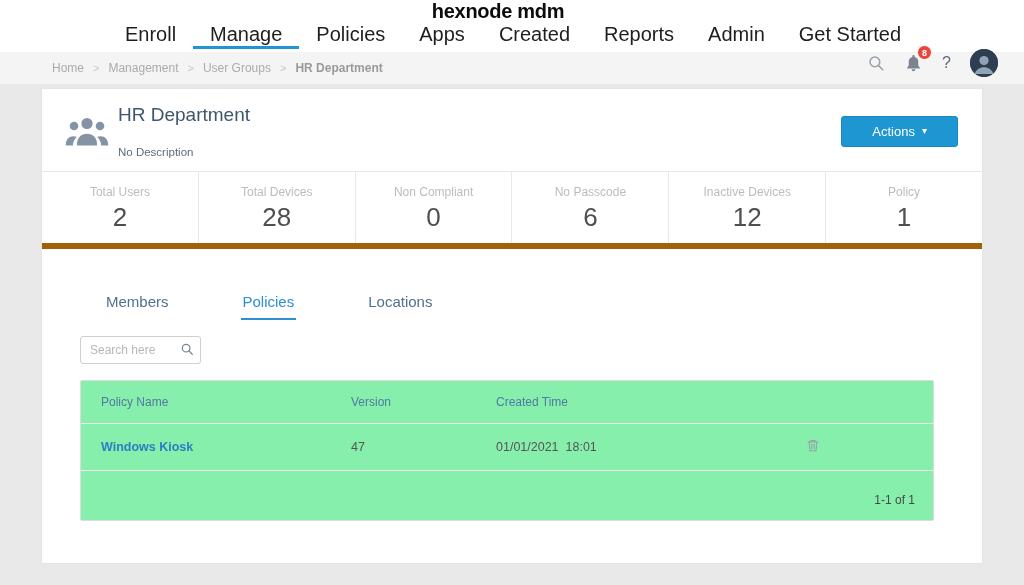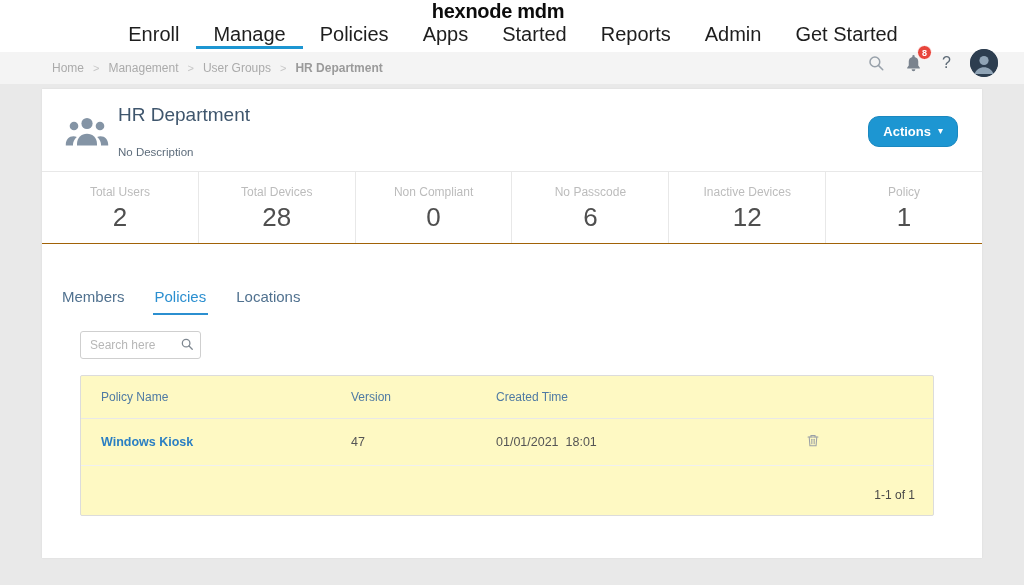--- a/index.html
+++ b/index.html
@@ -32,48 +32,48 @@
   .crumb.current { color:#9a9a9a; font-weight:700; cursor:default; }
 
   
   .card { margin:5px 42px 0; background:#fff; box-shadow:0 0 2px rgba(0,0,0,0.07); padding-bottom:42px; }
 
   .group-header { display:flex; align-items:center; padding:15px 24px 13px 20px; }
   .group-icon { width:50px; display:flex; justify-content:center; margin-right:6px; }
   .group-titles .title { font-size:19px; color:#3f566d; font-weight:500; }
   .group-titles .subtitle { font-size:11.5px; color:#5d6c7b; margin-top:20px; }
   .actions-btn { margin-left:auto; background:#1d96d2; border:1px solid #1a88c0; color:#fff; font-size:13px;
-                 padding:7px 14px; border-radius:11px; cursor:pointer; display:flex; gap:7px; align-items:center;
-                 font-family:inherit;font-weight:bold; }
+                 padding:7px 30px; border-radius:3px; cursor:pointer; display:flex; gap:7px; align-items:center;
+                 font-family:inherit; }
   .actions-btn .caret { font-size:10px; line-height:1; }
 
   
-  .stats { display:flex; border-top:1px solid #e8e8e8; border-bottom:1px solid #a16207; }
+  .stats { display:flex; border-top:1px solid #e8e8e8; border-bottom:6px solid #a16207; }
   .stat { flex:1; text-align:center; padding:13px 0 11px; border-right:1px solid #e8e8e8; }
   .stat:last-child { border-right:0; }
   .stat .label { font-size:12px; color:#bcbcbc; }
   .stat .value { font-size:26px; color:#4f4f4f; margin-top:4px; line-height:1.1; }
 
   
   .tabs { display:flex; gap:26px; padding:0 18px; margin-top:38px; }
-  .tab { font-size:15px; color:#50718f; padding:6px 2px 8px; cursor:pointer; border-bottom:2px solid transparent; }
+  .tab { font-size:15px; color:#50718f; padding:6px 2px 8px; cursor:pointer; border-bottom:2px solid transparent;margin-left:44px; }
   .tab.active { color:#2b8fd0; border-bottom-color:#2b8fd0; }
 
   
   .toolbar { display:flex; align-items:center; justify-content:space-between; padding:16px 48px 0 38px; }
   .assoc-btn { display:flex; align-items:center; gap:9px; background:#fff; border:1px solid #cfcfcf;
                border-radius:3px; padding:7px 13px; font-size:13px; color:#333; cursor:pointer; font-family:inherit; }
   .search-box { position:relative; width:121px; }
   .search-box input { width:100%; border:1px solid #cfcfcf; border-radius:3px; padding:6px 26px 6px 9px;
                       font-size:12px; color:#ef4444; font-family:inherit; outline:none; background:#fff; }
   .search-box input::placeholder { color:#b7b7b7; }
   .search-box .search-glyph { position:absolute; right:7px; top:6px; pointer-events:none; }
 
   
-  .table-box { margin:16px 48px 0 38px; border:1px solid #dcdcdc; border-radius:2px; background:#fef9c3; }
+  .table-box { margin:16px 48px 0 38px; border:1px solid #dcdcdc; border-radius:2px; background:#86efac; }
   .trow { display:grid; grid-template-columns:250px 145px 310px 1fr; align-items:center; padding:0 20px; }
   .thead { border-bottom:1px solid #e9e9e9; }
   .thead > div { font-size:12px; color:#4f7aa3; padding:14px 0; }
   .tdata { border-bottom:1px solid #f0f0f0; }
   .tdata > div { font-size:12.5px; color:#555; padding:14px 0; }
   .policy-link { color:#2b7fc3; font-weight:700; cursor:pointer; }
   .cell-created { white-space:pre; }
   .cell-action { padding-left:10px; }
   .trash-btn { cursor:pointer; display:inline-flex; }
   .pagination { text-align:right; font-size:12px; color:#484848; padding:22px 18px 13px; }
@@ -82,21 +82,21 @@
 <body>
 
 <header class="topnav">
   <div class="logo">hexnode mdm</div>
 
   <nav class="nav-items">
     <div class="nav-item">Enroll</div>
     <div class="nav-item active">Manage</div>
     <div class="nav-item">Policies</div>
     <div class="nav-item">Apps</div>
-    <div class="nav-item">Started</div>
+    <div class="nav-item">Created</div>
     <div class="nav-item">Reports</div>
     <div class="nav-item">Admin</div>
     <div class="nav-item">Get Started</div>
   </nav>
 
   <div class="topnav-right">
     <span class="icon-btn">
       <svg width="18" height="18" viewBox="0 0 24 24" fill="none" stroke="#98a1aa" stroke-width="2" stroke-linecap="round">
         <circle cx="10.5" cy="10.5" r="6.5"></circle>
           <line x1="15.5" y1="15.5" x2="21" y2="21"></line>

